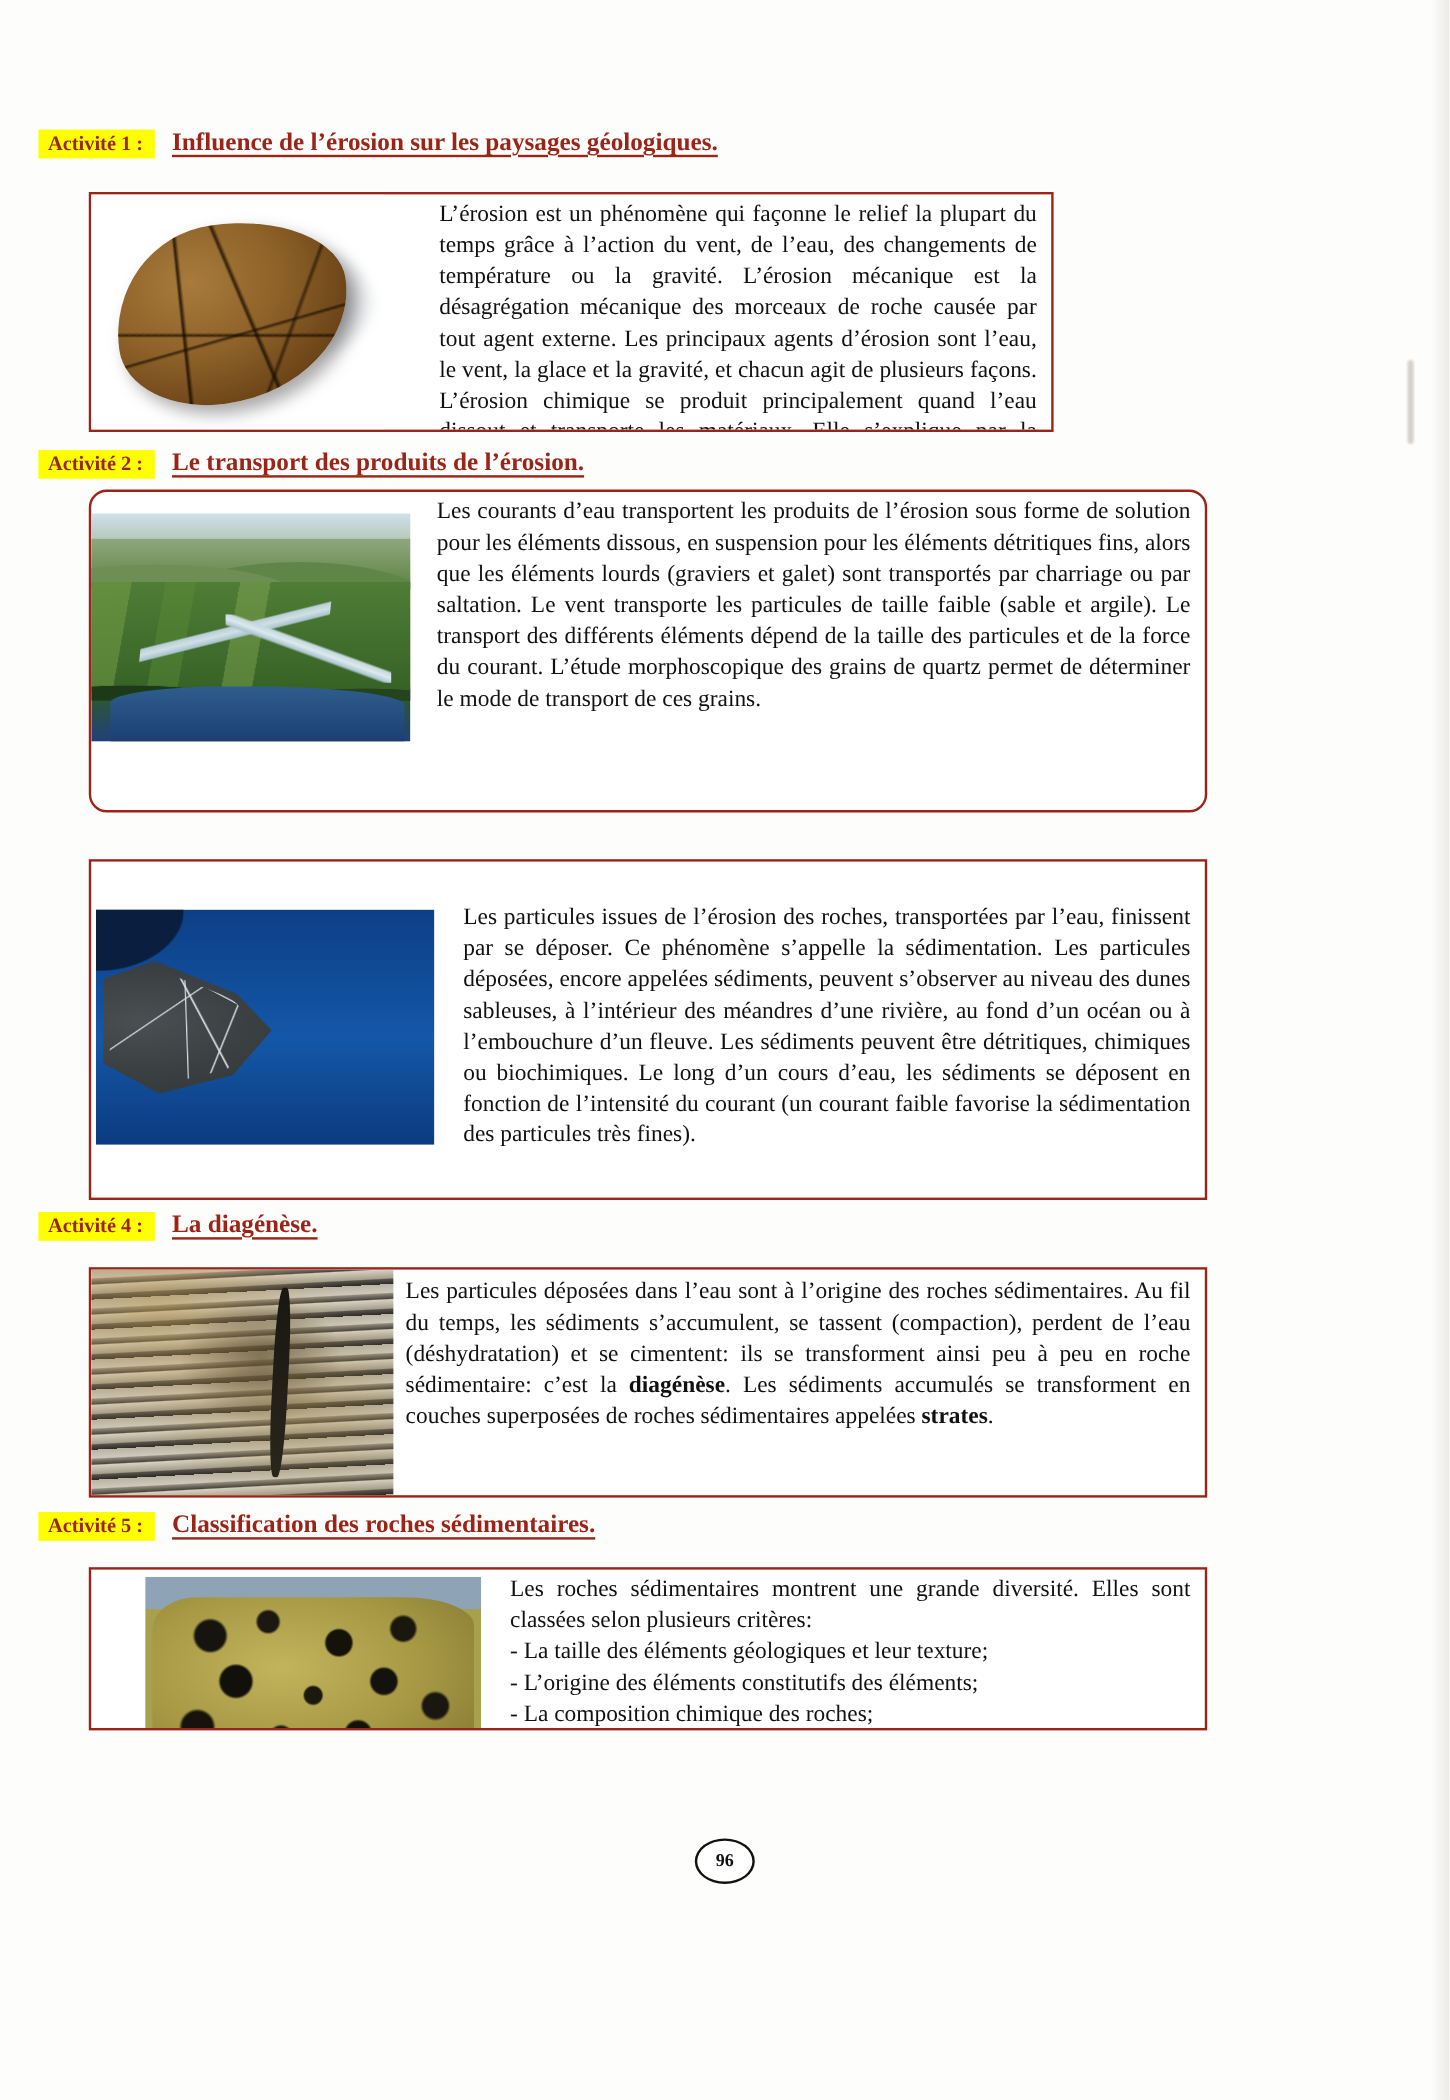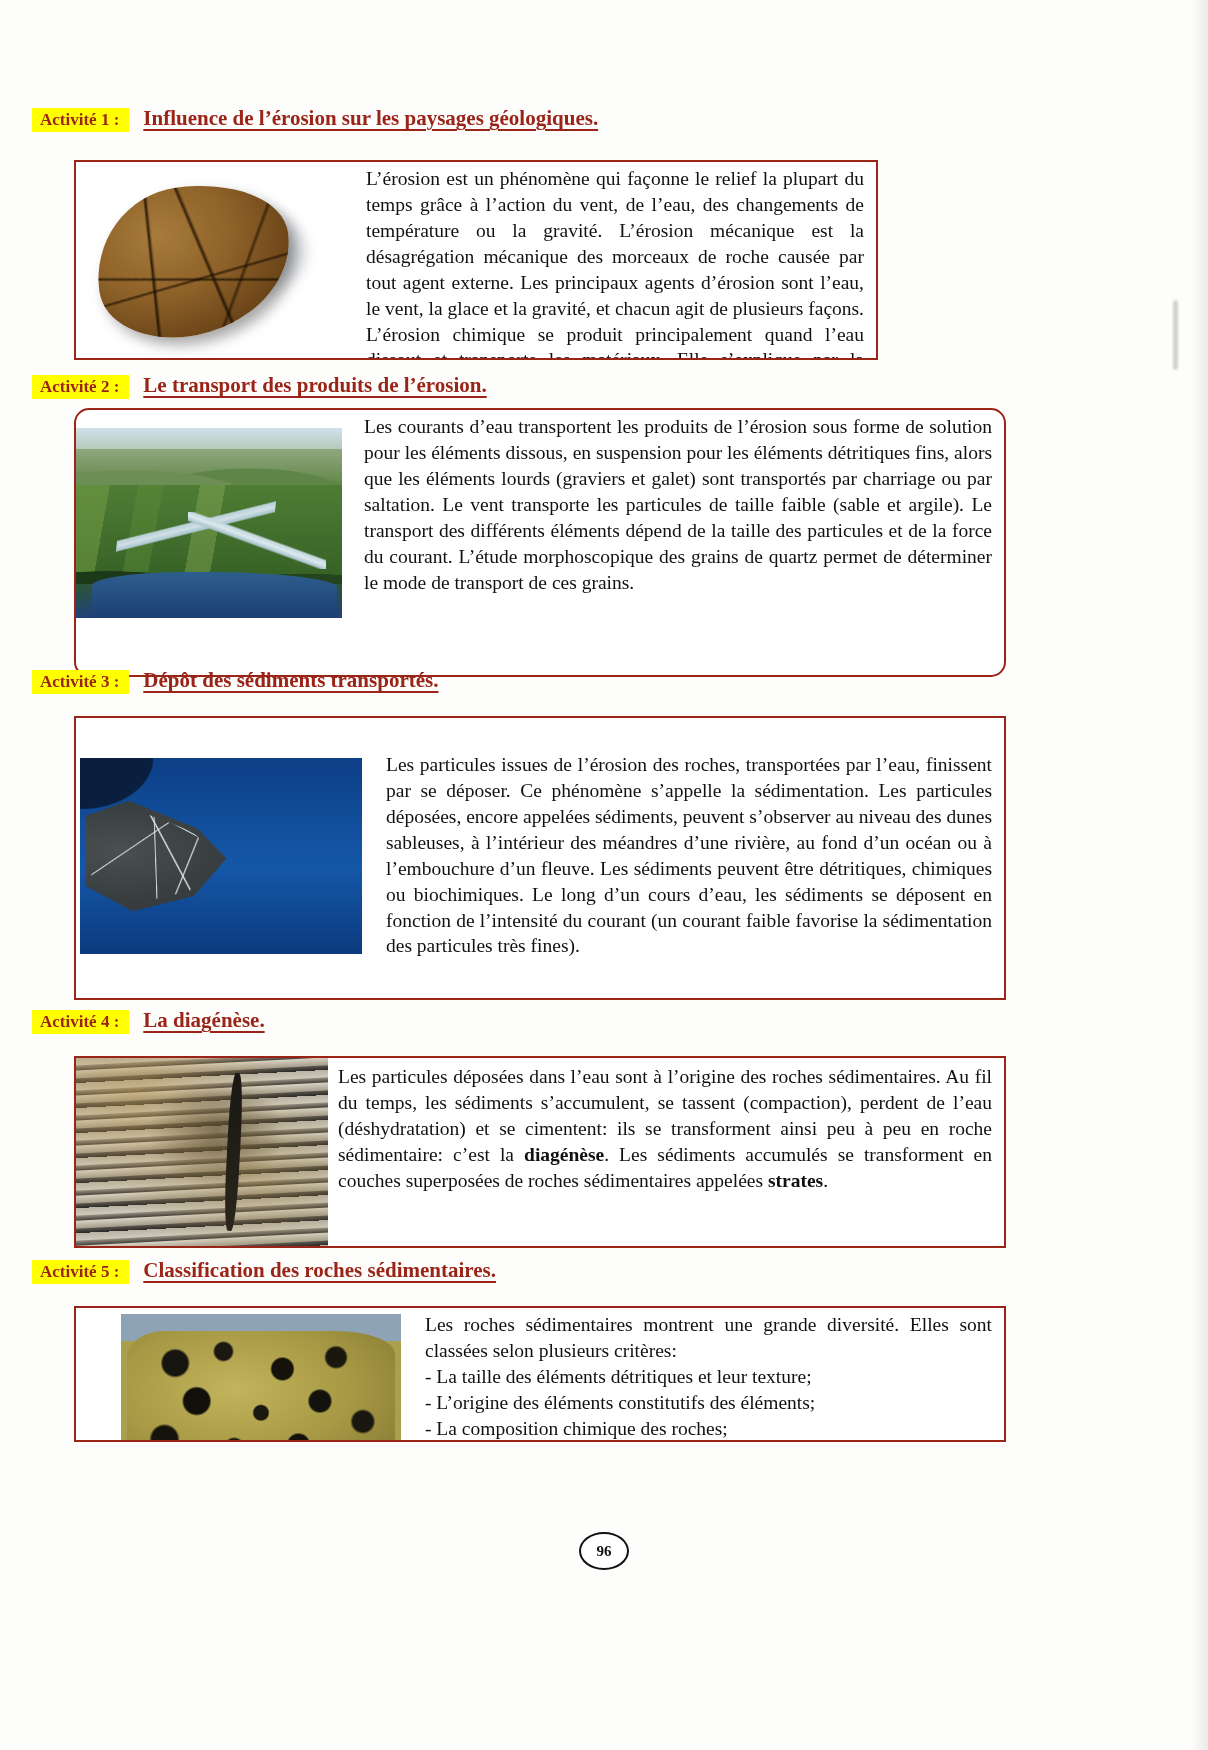--- a/index.html
+++ b/index.html
@@ -329,24 +329,20 @@
         <div class="river2"></div>
         <div class="trees"></div>
         <div class="lake"></div>
       </div>
     </div>
     <div class="body">
       <p>Les courants d’eau transportent les produits de l’érosion sous forme de solution pour les éléments dissous, en suspension pour les éléments détritiques fins, alors que les éléments lourds (graviers et galet) sont transportés par charriage ou par saltation. Le vent transporte les particules de taille faible (sable et argile). Le transport des différents éléments dépend de la taille des particules et de la force du courant. L’étude morphoscopique des grains de quartz permet de déterminer le mode de transport de ces grains.</p>
     </div>
   </div>
 
-  <div class="act-head" style="top:668px;">
-    <span class="act-label">Activité 3 :</span>
-    <span class="act-title">Dépôt des sédiments transportés.</span>
-  </div>
 
   <div class="box" style="left:74px; top:716px; width:932px; height:284px;">
     <div class="thumb" style="width:282px; height:196px; margin:40px 14px 0 4px;">
       <div class="ph photo-delta">
         <div class="land"></div>
         <div class="channels"></div>
         <div class="dark"></div>
       </div>
     </div>
     <div class="body" style="padding-top:34px;">
@@ -377,21 +373,21 @@
   </div>
 
   <div class="box" style="left:74px; top:1306px; width:932px; height:136px;padding-left:41px;">
     <div class="thumb" style="width:280px; height:166px; margin:6px 14px 0 4px;">
       <div class="ph photo-conglo">
         <div class="mass"></div>
       </div>
     </div>
     <div class="body nojust" style="padding-top:4px; text-align:left;">
       <p style="text-align:justify;">Les roches sédimentaires montrent une grande diversité. Elles sont classées selon plusieurs critères:</p>
-      <p>- La taille des éléments détritiques et leur texture;</p>
+      <p>- La taille des éléments géologiques et leur texture;</p>
       <p>- L’origine des éléments constitutifs des éléments;</p>
       <p>- La composition chimique des roches;</p>
       <p>- Les conditions de dépôt.</p>
     </div>
   </div>
 
   <div class="page-number">96</div>
 
   <div class="scan-edge-right"></div>
   <div class="scan-mark"></div>

